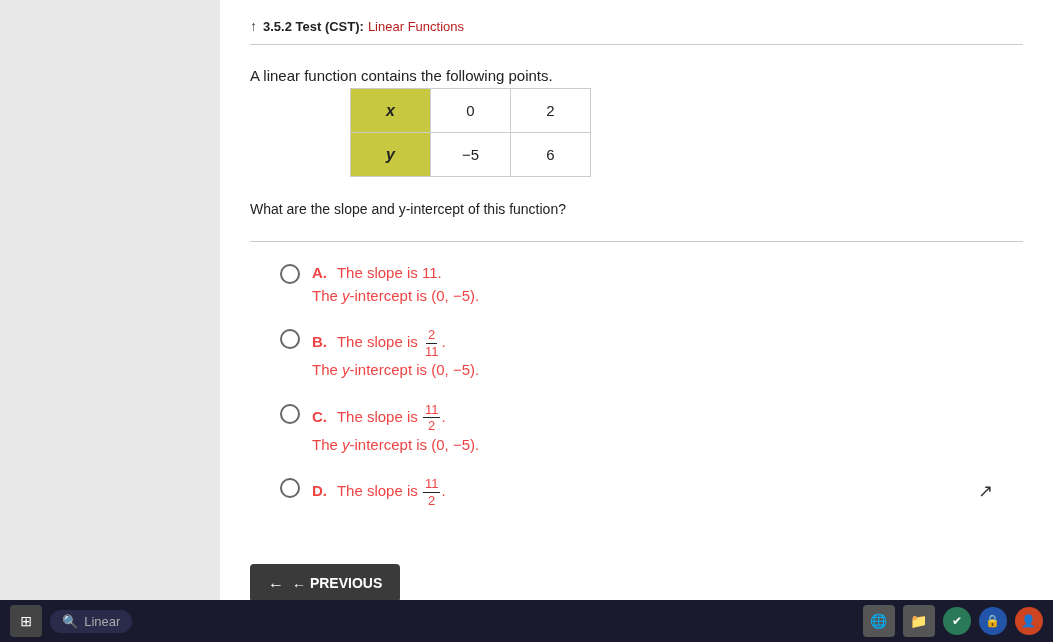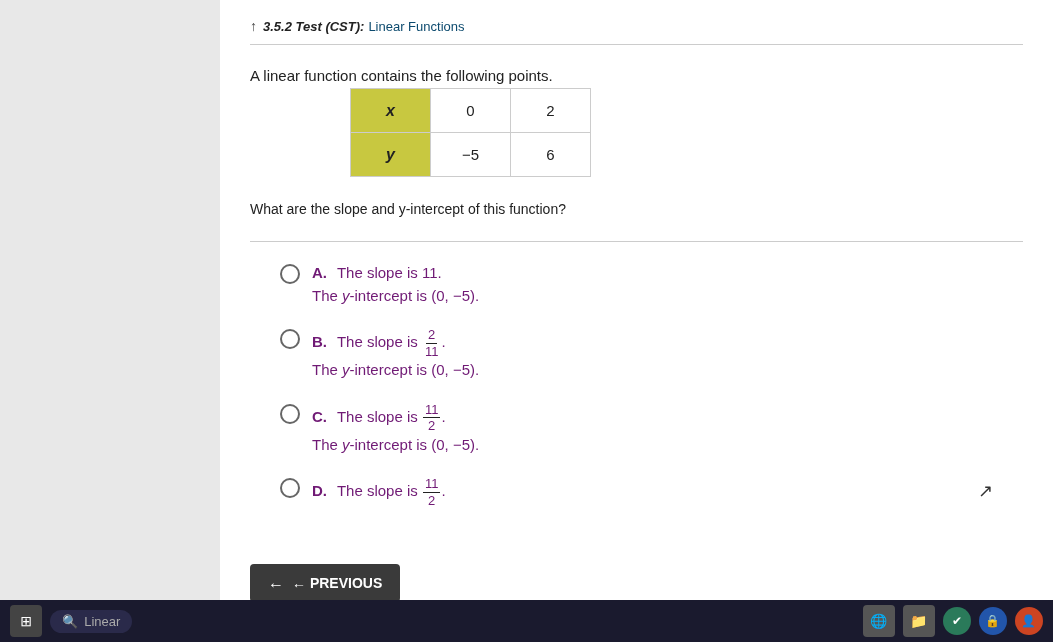--- a/index.html
+++ b/index.html
@@ -45,25 +45,24 @@
     .breadcrumb-icon {
       margin-right: 6px;
       font-size: 14px;
       color: #444;
     }
 
     .breadcrumb-title-bold {
       font-weight: bold;
       color: #222;
       margin-right: 4px;
-      font-style: italic;
     }
 
     .breadcrumb-subtitle {
-      color: #0c4a6e;
+      color: #b91c1c;
     }
 
     
     .question-text {
       font-size: 15px;
       color: #222;
       margin-bottom: 4px;
     }
 
     
@@ -120,21 +119,21 @@
       list-style: none;
       padding: 0;
       margin: 0 0 0 30px;
     }
 
     .option-item {
       display: flex;
       align-items: flex-start;
       margin-bottom: 20px;
       font-size: 15px;
-      color: #701a75;
+      color: #ef4444;
     }
 
     .option-radio {
       width: 20px;
       height: 20px;
       border-radius: 50%;
       border: 2px solid #666;
       margin-right: 12px;
       margin-top: 2px;
       flex-shrink: 0;

